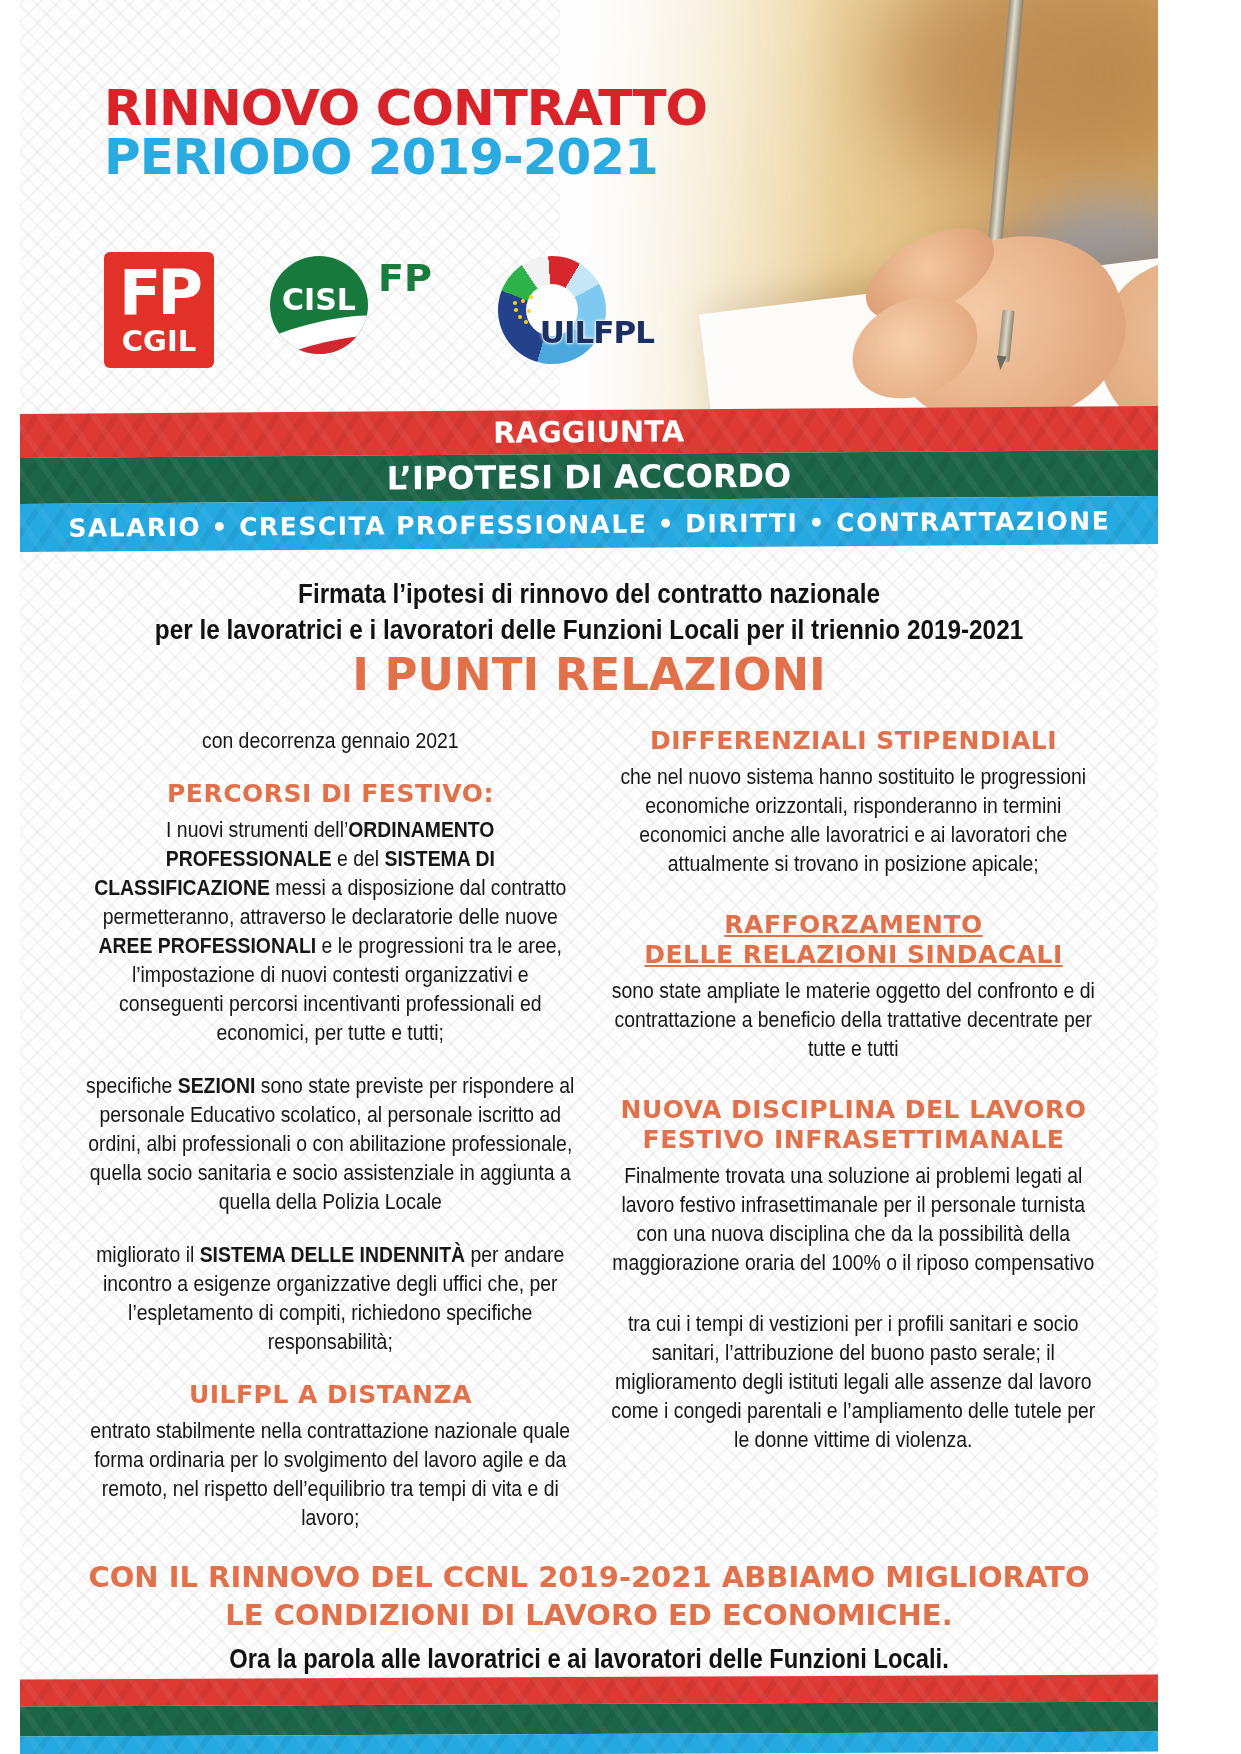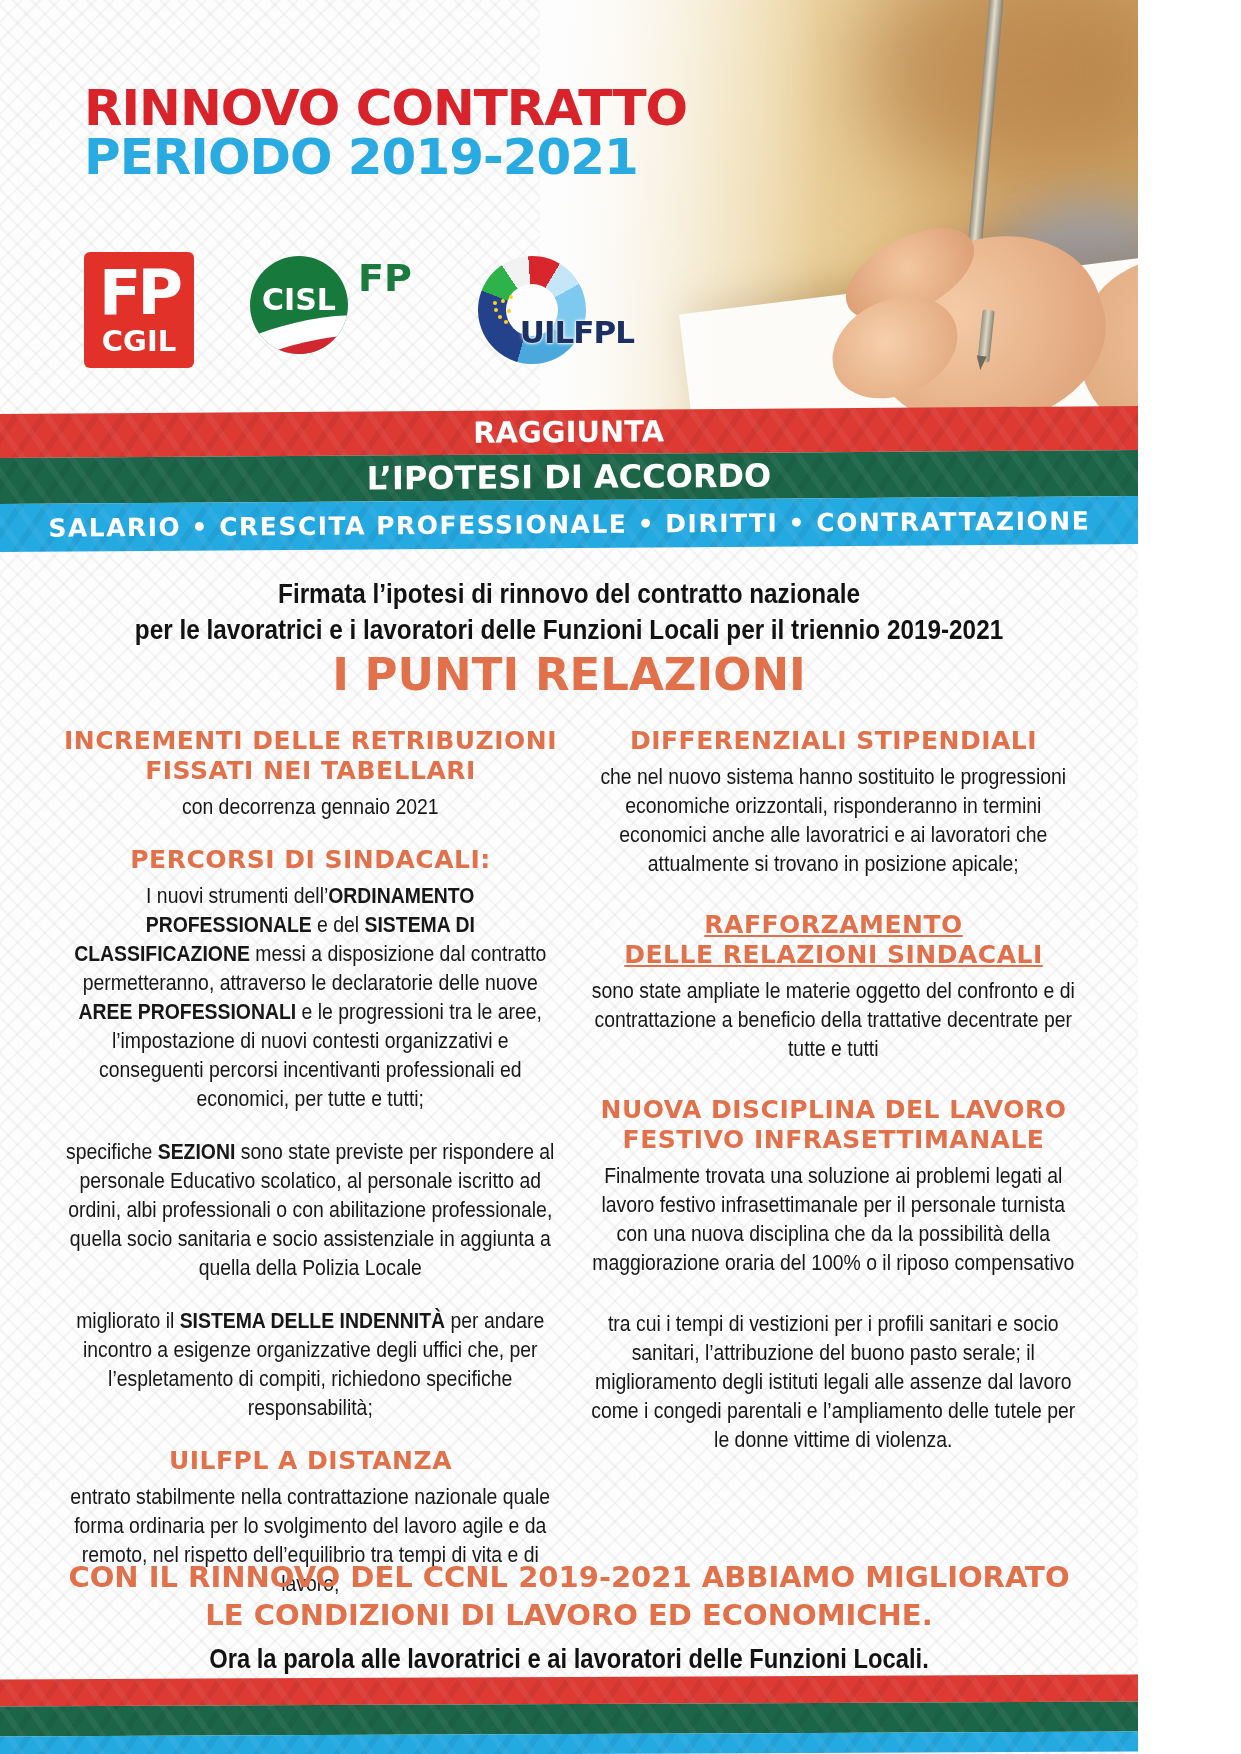--- a/index.html
+++ b/index.html
@@ -3,20 +3,21 @@
 <meta charset="utf-8">
 <style>
   html,body{margin:0;padding:0;}
   .page{
     position:relative;width:1138px;height:1754px;overflow:hidden;
     font-family:"Liberation Sans",sans-serif;
     background:
       repeating-linear-gradient(45deg, rgba(150,150,160,.08) 0 2.5px, transparent 2.5px 13px),
       repeating-linear-gradient(-45deg, rgba(150,150,160,.08) 0 2.5px, transparent 2.5px 13px),
       #fdfdfd;
+    margin-left: 20px;
   }
   
   .photo{position:absolute;top:0;left:540px;right:0;height:414px;overflow:hidden;z-index:1;}
   .photo-grad{position:absolute;inset:0;background:linear-gradient(100deg,#fdfbf4 0%,#f7ecd2 14%,#efdcae 32%,#e6c78e 55%,#dcb273 78%,#caa05e 100%);}
   .bokeh{position:absolute;right:-40px;top:-50px;width:320px;height:240px;background:#a56a33;filter:blur(45px);opacity:.55;border-radius:50%;}
   .wood{position:absolute;right:-50px;top:240px;width:300px;height:260px;background:#8e5a30;filter:blur(35px);opacity:.7;border-radius:40%;}
   .sleeve{position:absolute;right:-70px;top:200px;width:230px;height:230px;background:#97a0b2;filter:blur(26px);border-radius:50%;opacity:.85;}
   .paper{position:absolute;left:150px;right:-40px;bottom:-80px;height:210px;background:#fcfbf7;transform:rotate(-7deg);box-shadow:0 -10px 34px rgba(140,100,50,.35);}
   .paper-line{position:absolute;height:3px;background:#b9b4a8;filter:blur(1px);border-radius:2px;}
   .pen-upper{position:absolute;left:452px;top:-30px;width:14px;height:300px;background:linear-gradient(90deg,#8f8878,#e2dccb 45%,#878070);transform:rotate(5deg);transform-origin:top center;border-radius:6px;}
@@ -149,25 +150,24 @@
     </div>
   </div>
 
   <p class="intro">Firmata l’ipotesi di rinnovo del contratto nazionale<br>per le lavoratrici e i lavoratori delle Funzioni Locali per il triennio 2019-2021</p>
 
   <h1 class="main-heading">I PUNTI RELAZIONI</h1>
 
   <main class="columns">
     <section class="col col-left">
       <div class="sec">
-        <h2 class="sec-h">INCREMENTI DELLE RETRIBUZIONI<br>FISSATI NEI TABELLARI</h2>
         <p class="sec-p"><span>con decorrenza gennaio 2021</span></p>
       </div>
       <div class="sec">
-        <h2 class="sec-h">PERCORSI DI SINDACALI:</h2>
+        <h2 class="sec-h">PERCORSI DI FESTIVO:</h2>
         <p class="sec-p"><span>I nuovi strumenti dell’</span><b>ORDINAMENTO PROFESSIONALE</b><span> e del </span><b>SISTEMA DI CLASSIFICAZIONE</b><span> messi a disposizione dal contratto permetteranno, attraverso le declaratorie delle nuove </span><b>AREE PROFESSIONALI</b><span> e le progressioni tra le aree, l’impostazione di nuovi contesti organizzativi e conseguenti percorsi incentivanti professionali ed economici, per tutte e tutti;</span></p>
       </div>
       <div class="sec">
         <p class="sec-p"><span>specifiche </span><b>SEZIONI</b><span> sono state previste per rispondere al personale Educativo scolatico, al personale iscritto ad ordini, albi professionali o con abilitazione professionale, quella socio sanitaria e socio assistenziale in aggiunta a quella della Polizia Locale</span></p>
       </div>
       <div class="sec">
         <p class="sec-p"><span>migliorato il </span><b>SISTEMA DELLE INDENNITÀ</b><span> per andare incontro a esigenze organizzative degli uffici che, per l’espletamento di compiti, richiedono specifiche responsabilità;</span></p>
       </div>
       <div class="sec">
         <h2 class="sec-h">UILFPL A DISTANZA</h2>

